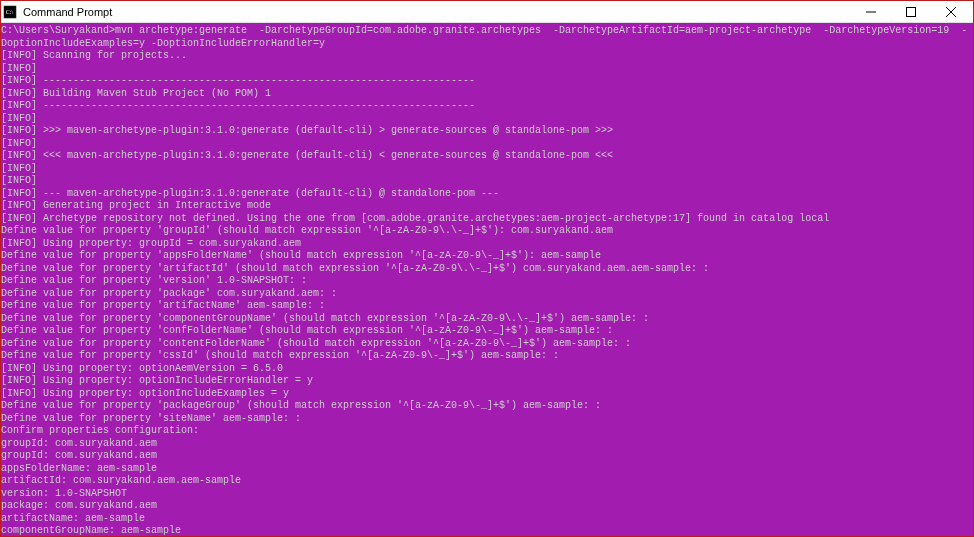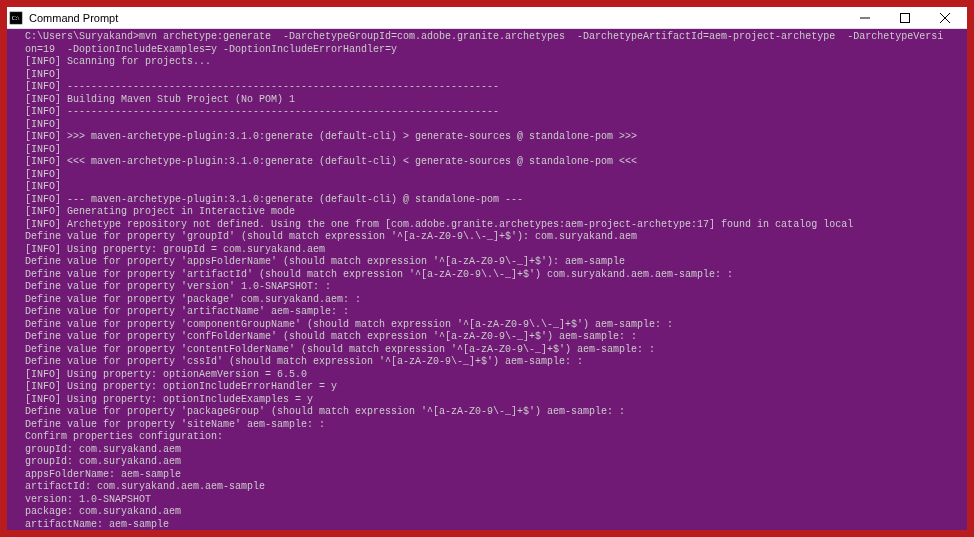--- a/index.html
+++ b/index.html
@@ -12,21 +12,21 @@
       background: #ffffff;
       width: 974px;
       height: 537px;
       overflow: hidden;
     }
     .window {
       width: 100%;
       height: 100%;
       display: flex;
       flex-direction: column;
-      border: 7px solid #b91c1c;
+      border: 1px solid #b91c1c;
     }
     .titlebar {
       height: 22px;
       background: #ffffff;
       display: flex;
       align-items: center;
       padding: 0 2px;
       border-bottom: 1px solid #e0e0e0;
       font-family: 'Segoe UI', Tahoma, sans-serif;
       font-size: 11px;
@@ -56,25 +56,25 @@
       height: 100%;
       display: flex;
       align-items: center;
       justify-content: center;
       color: #000;
       font-family: 'Segoe UI Symbol', sans-serif;
       font-size: 10px;
     }
     .terminal {
       flex: 1;
-      background: #701a75;
+      background: #a21caf;
       color: #cccccc;
       font-size: 10px;
       line-height: 1.25;
-      padding: 2px 18px;
+      padding: 2px 0;
       overflow: hidden;
       white-space: pre-wrap;
       word-break: break-all;
     }
     .terminal-line {
       display: block;
     }
   </style>
 </head>
 <body>

